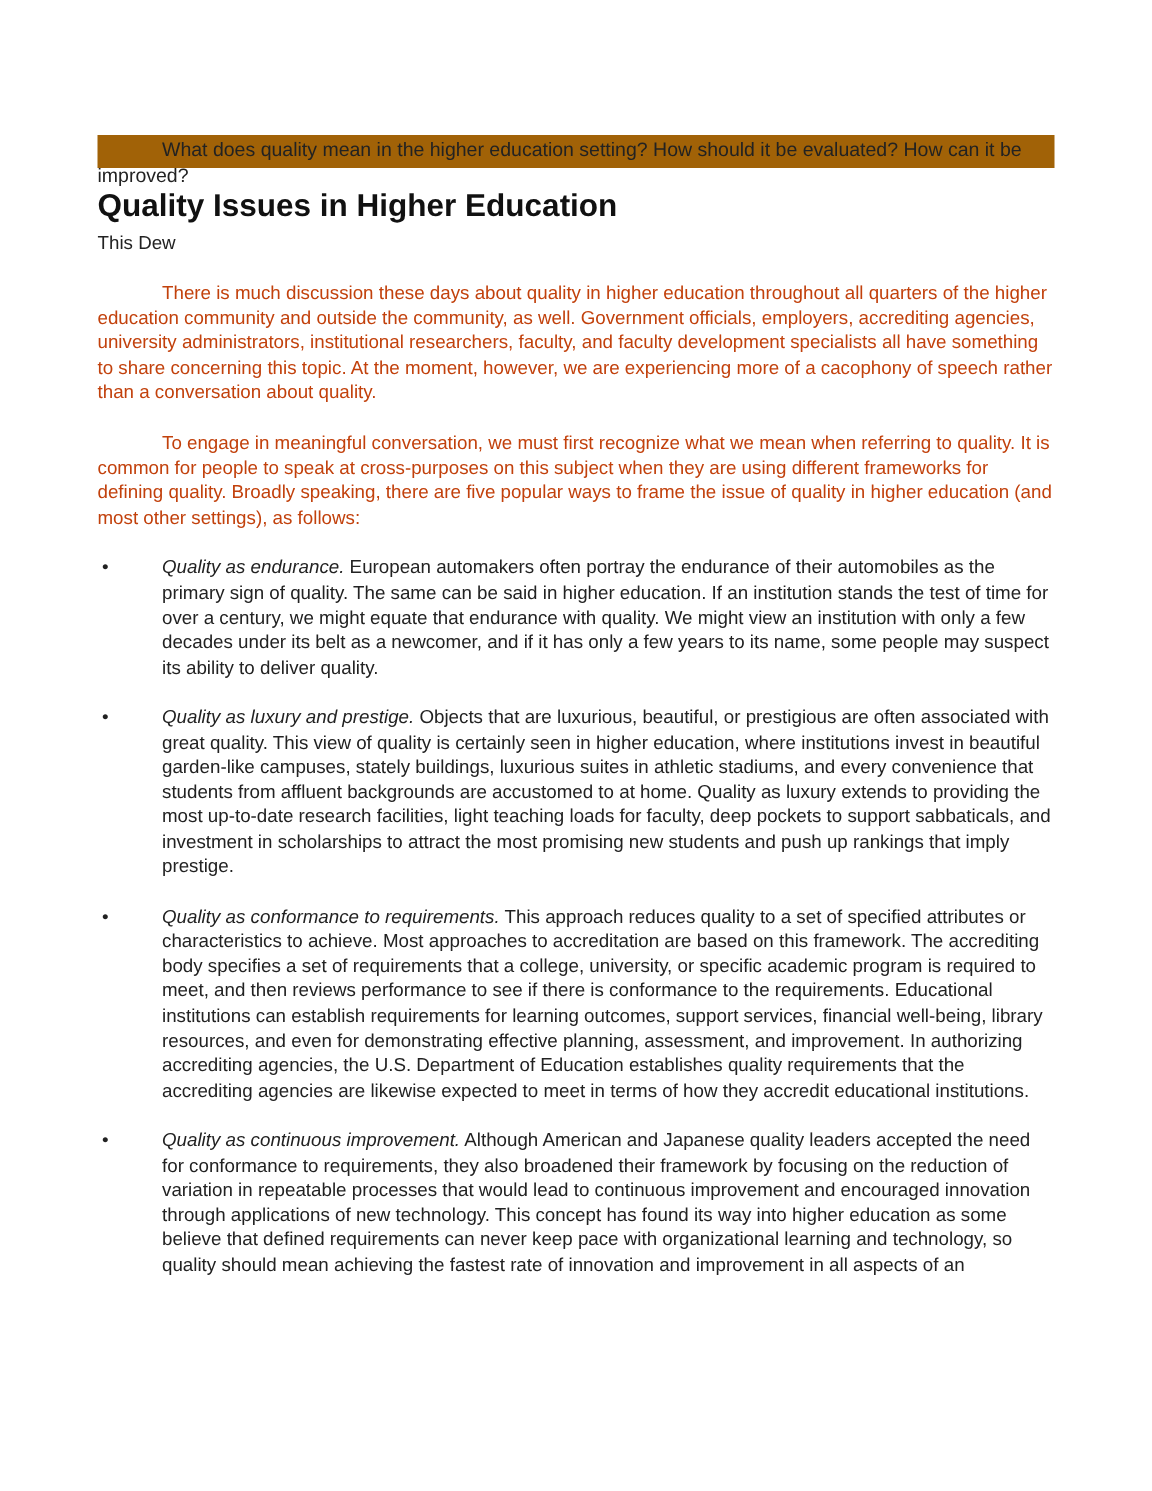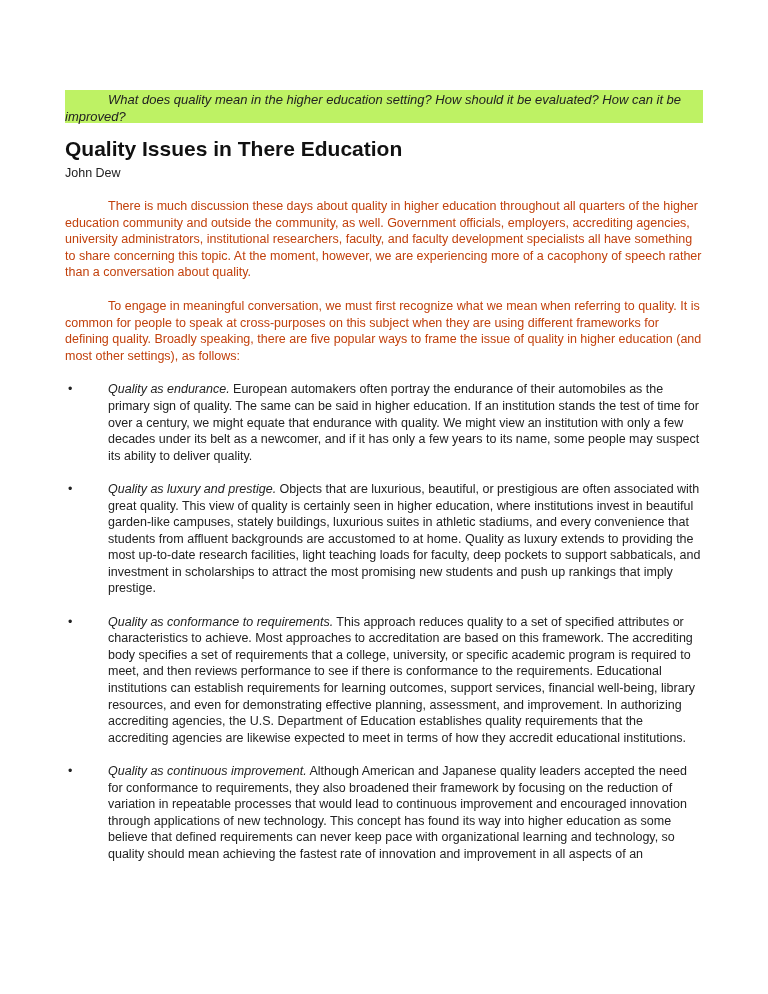--- a/index.html
+++ b/index.html
@@ -2,22 +2,22 @@
 <html><head>
   <meta charset="utf-8">
   <style>
     html, body { margin: 0; padding: 0; background: #ffffff; }
     body {
       width: 768px; height: 994px; overflow: hidden; position: relative;
       font-family: "Liberation Sans", sans-serif; color: #1a1a1a;
     }
     .page { position: absolute; left: 65px; top: 90px; width: 638px; }
     .banner {
-      background: #bef264; font-size: 13px; line-height: 17px;
-      padding: 1px 0 0 0; height: 33px; box-sizing: border-box; color: #222; font-style: italic;
+      background: #a16207; font-size: 13px; line-height: 17px;
+      padding: 1px 0 0 0; height: 22px; box-sizing: border-box; color: #222;
     }
     .banner .indent { display: inline-block; width: 43px; }
     h1 {
       font-size: 21px; font-weight: bold; margin: 13px 0 0 0; line-height: 26px; color: #111;
     }
     .author { font-size: 12.5px; margin-top: 3px; line-height: 16px; color: #222; }
     p.body {
       font-size: 12.5px; line-height: 16.6px; margin: 17px 0 0 0; color: #c2410c;
     }
     p.body .indent { display: inline-block; width: 43px; }
@@ -30,22 +30,22 @@
     ul.frameworks li em { }
   </style>
 </head>
 <body>
 
 <div class="page">
   <div class="banner">
     <span class="indent"></span><span>What does quality mean in the higher education setting? How should it be evaluated? How can it be improved?</span>
   </div>
 
-  <h1>Quality Issues in There Education</h1>
-  <div class="author">John Dew</div>
+  <h1>Quality Issues in Higher Education</h1>
+  <div class="author">This Dew</div>
 
   <p class="body">
     <span class="indent"></span><span>There is much discussion these days about quality in higher education throughout all quarters of the higher education community and outside the community, as well. Government officials, employers, accrediting agencies, university administrators, institutional researchers, faculty, and faculty development specialists all have something to share concerning this topic. At the moment, however, we are experiencing more of a cacophony of speech rather than a conversation about quality.</span>
   </p>
   <p class="body">
     <span class="indent"></span><span>To engage in meaningful conversation, we must first recognize what we mean when referring to quality. It is common for people to speak at cross-purposes on this subject when they are using different frameworks for defining quality. Broadly speaking, there are five popular ways to frame the issue of quality in higher education (and most other settings), as follows:</span>
   </p>
 
   <ul class="frameworks">
     <li>

